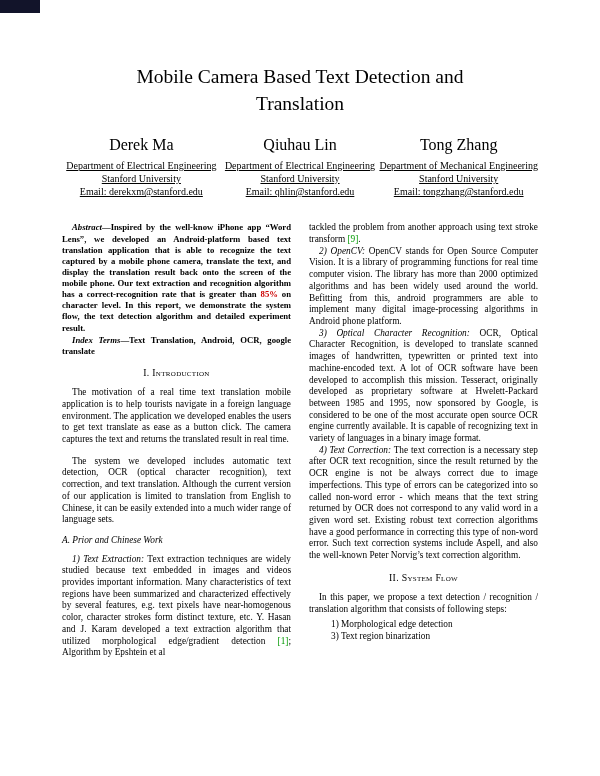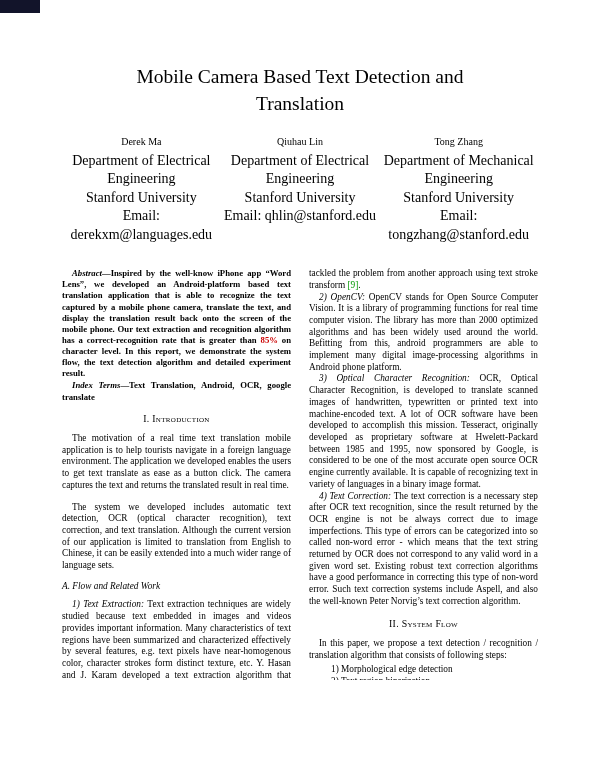--- a/index.html
+++ b/index.html
@@ -15,22 +15,22 @@
   .corner-artifact {
     position: absolute; top: 0; left: 0; width: 40px; height: 13px;
     background: #12142a;
   }
   .title {
     font-size: 19.5px; font-weight: 400; text-align: center;
     line-height: 1.38; margin: 4px 10px 18px 10px;
   }
   .authors { display: flex; justify-content: space-between; margin: 0 0 24px 0; }
   .author { flex: 1; text-align: center; }
-  .author-name { font-size: 10px; margin-bottom: 5px; }
-  .author-line { font-size: 14px; line-height: 1.32; }
+  .author-name { font-size: 16px; margin-bottom: 5px; }
+  .author-line { font-size: 10px; line-height: 1.32; text-decoration: underline; }
   .columns { display: flex; gap: 18px; justify-content: flex-end; }
   .col { flex: 1; min-width: 0; font-size: 9.3px; line-height: 1.26; text-align: justify; }
   .abstract, .index-terms {
     font-weight: bold; font-size: 8.7px; line-height: 1.28; text-indent: 10px;
   }
   .index-terms { margin-top: 1px; }
   .lead-bi { font-style: italic; font-weight: bold; }
   .sec-heading {
     text-align: center; font-variant: small-caps; font-weight: 400;
     font-size: 9.8px; margin: 10px 0 8px 0; text-indent: 0; letter-spacing: 0.3px;
@@ -55,21 +55,21 @@
   <h1 class="title">
     <span>Mobile Camera Based Text Detection and</span><br>
     <span>Translation</span>
   </h1>
 
   <div class="authors">
     <div class="author">
       <div class="author-name">Derek Ma</div>
       <div class="author-line">Department of Electrical Engineering</div>
       <div class="author-line">Stanford University</div>
-      <div class="author-line">Email: derekxm@languages.edu</div>
+      <div class="author-line">Email: derekxm@stanford.edu</div>
     </div>
     <div class="author">
       <div class="author-name">Qiuhau Lin</div>
       <div class="author-line">Department of Electrical Engineering</div>
       <div class="author-line">Stanford University</div>
       <div class="author-line">Email: qhlin@stanford.edu</div>
     </div>
     <div class="author">
       <div class="author-name">Tong Zhang</div>
       <div class="author-line">Department of Mechanical Engineering</div>
@@ -89,21 +89,21 @@
       <p class="index-terms">
         <span class="lead-bi">Index Terms</span><span>—Text Translation, Android, OCR, google translate</span>
       </p>
 
       <h2 class="sec-heading">I. Introduction</h2>
 
       <p class="para">The motivation of a real time text translation mobile application is to help tourists navigate in a foreign language environment. The application we developed enables the users to get text translate as ease as a button click. The camera captures the text and returns the translated result in real time.</p>
 
       <p class="para para-gap">The system we developed includes automatic text detection, OCR (optical character recognition), text correction, and text translation. Although the current version of our application is limited to translation from English to Chinese, it can be easily extended into a much wider range of language sets.</p>
 
-      <h3 class="subsec-heading">A. Flow and Related Work</h3>
+      <h3 class="subsec-heading">A. Prior and Chinese Work</h3>
 
       <p class="para">
         <span class="item-lead">1) Text Extraction:</span><span> Text extraction techniques are widely studied because text embedded in images and videos provides important information. Many characteristics of text regions have been summarized and characterized effectively by several features, e.g. text pixels have near-homogenous color, character strokes form distinct texture, etc. Y. Hasan and J. Karam developed a text extraction algorithm that utilized morphological edge/gradient detection </span><span class="cite">[1]</span><span>; Algorithm by Epshtein et al</span>
       </p>
 
     </div>
 
     <div class="col">
 
       <p class="noindent">

